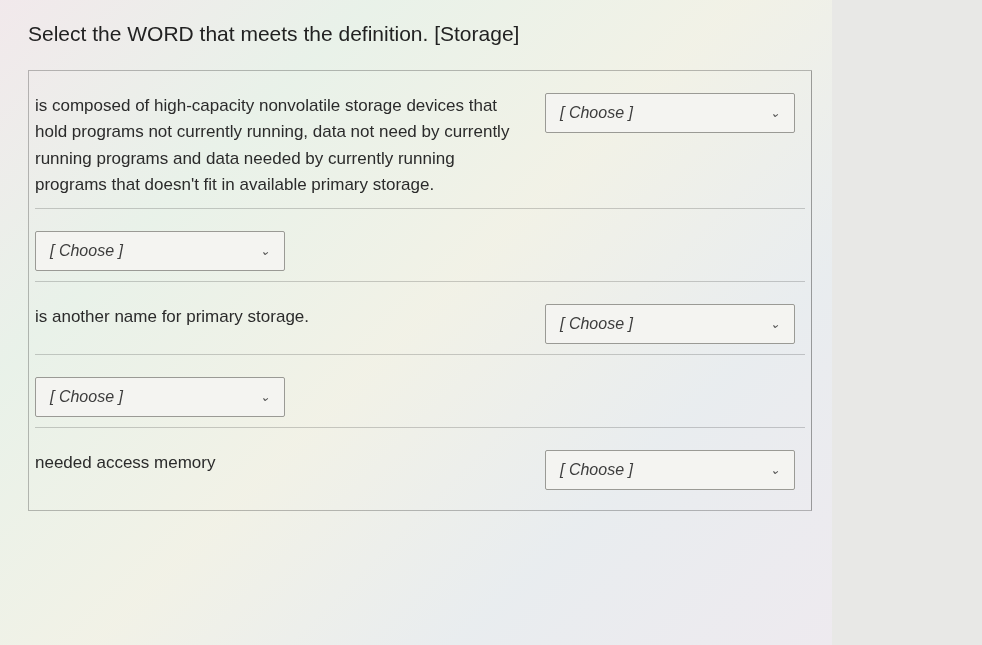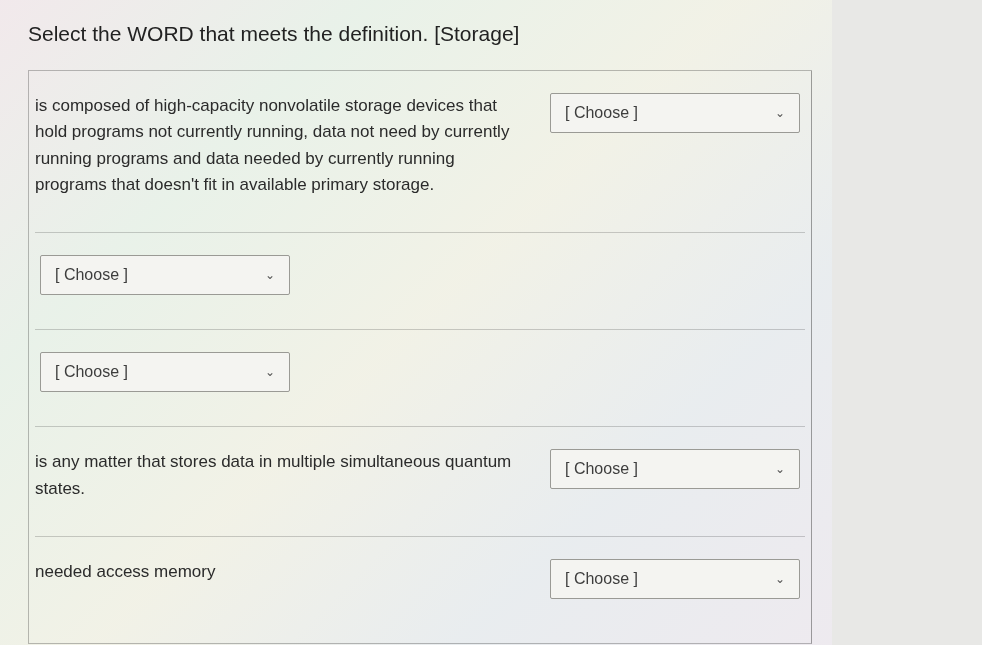--- a/index.html
+++ b/index.html
@@ -27,35 +27,36 @@
   .title {
     font-size: 21px;
     color: #222;
     padding: 4px 0 24px 0;
     border-bottom: 1px solid rgba(0,0,0,0.25);
   }
   .row {
     display: flex;
     align-items: flex-start;
     gap: 24px;
-    padding: 22px 0 34px 0;
+    padding: 22px 0 10px 0;
     border-bottom: 1px solid rgba(0,0,0,0.18);
   }
   .row:last-of-type { border-bottom: none; }
   .def {
     flex: 1 1 auto;
     font-size: 17px;
     line-height: 1.55;
     color: #2b2b2b;
     max-width: 640px;
   }
   .choose-wrap {
     flex: 0 0 260px;
     display: flex;
-    justify-content: center;
+    justify-content: flex-start;
+    font-style: italic;
   }
   .choose {
     width: 250px;
     box-sizing: border-box;
     border: 1px solid #9a9a95;
     background: #f4f4f1;
     color: #3d3d3d;
     font-size: 16px;
     padding: 10px 14px;
     display: flex;
@@ -97,30 +98,30 @@
     <div class="row">
       <div class="choose-wrap">
         <div class="choose">
           <span>[ Choose ]</span>
           <span class="chev">⌄</span>
         </div>
       </div>
     </div>
 
     <div class="row">
+      <div class="def">is another name for primary storage.</div>
       <div class="choose-wrap">
         <div class="choose">
           <span>[ Choose ]</span>
           <span class="chev">⌄</span>
         </div>
       </div>
     </div>
 
     <div class="row">
-      <div class="def">is any matter that stores data in multiple simultaneous quantum states.</div>
       <div class="choose-wrap">
         <div class="choose">
           <span>[ Choose ]</span>
           <span class="chev">⌄</span>
         </div>
       </div>
     </div>
 
     <div class="row">
       <div class="def">needed access memory</div>

